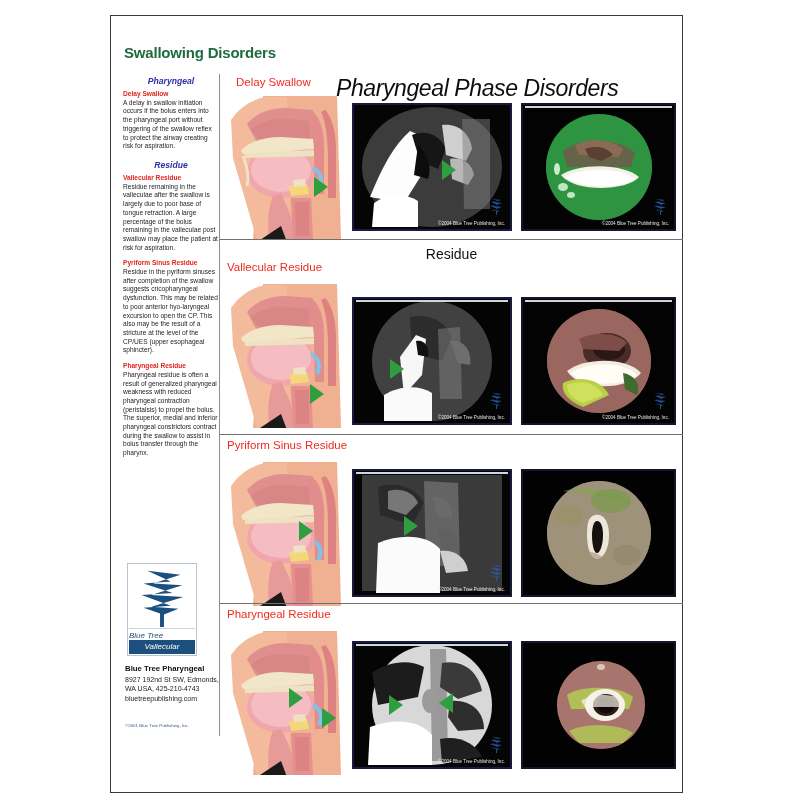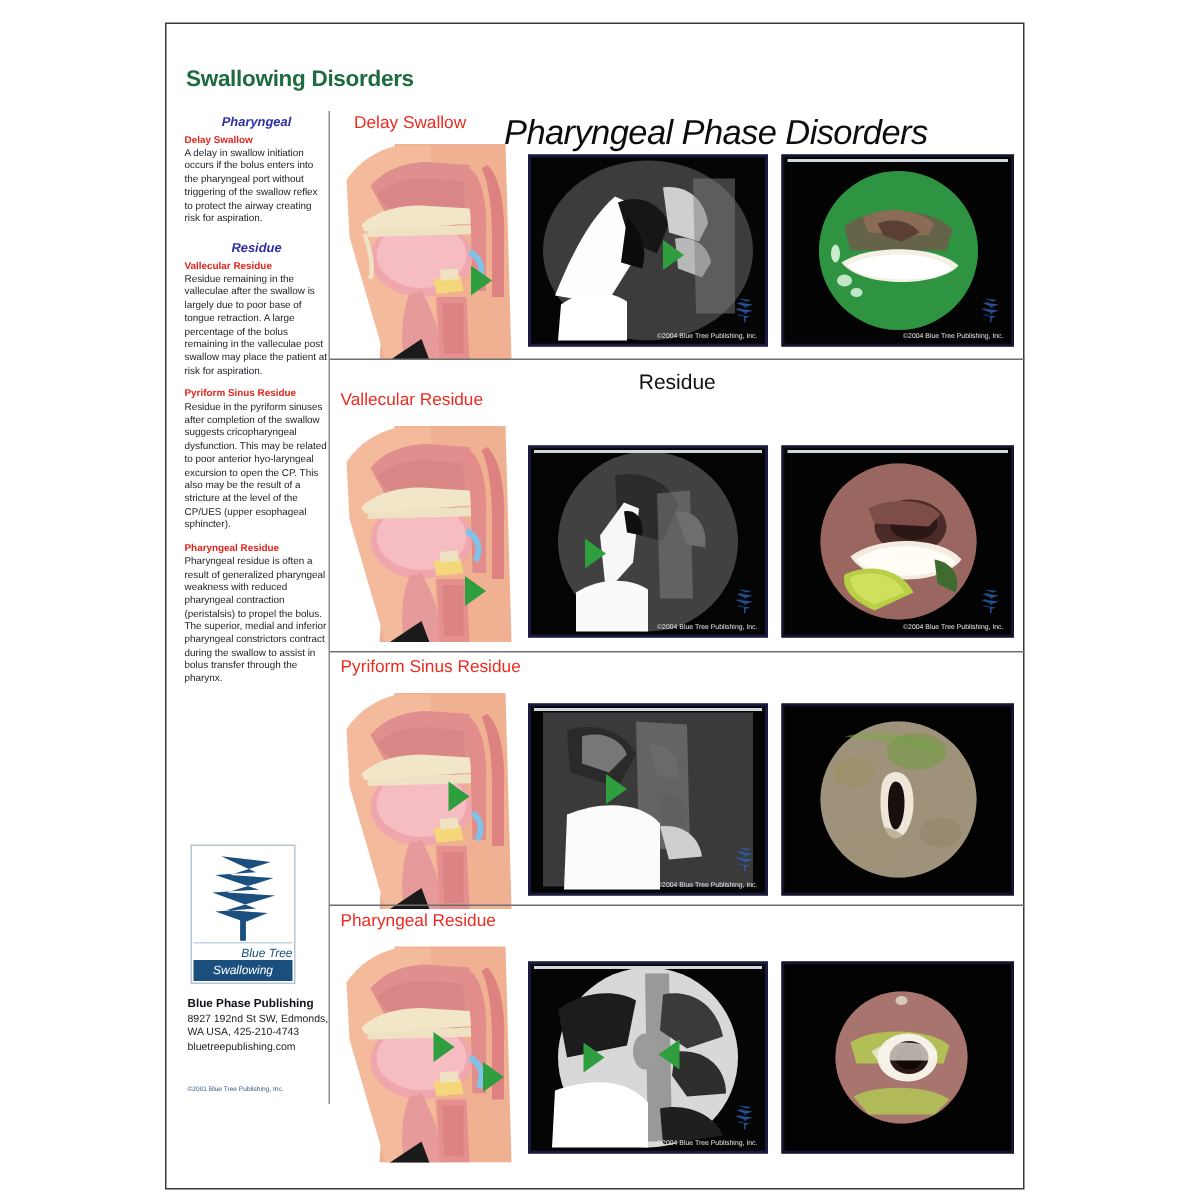--- a/index.html
+++ b/index.html
@@ -44,21 +44,21 @@
     background:#8d8d8d;
   }
   
   .logobox{
     position:absolute;left:16px;top:547px;width:70px;height:93px;
     border:1px solid #b9c4d2;box-sizing:border-box;background:#fff;
   }
   .logobox .tree{position:absolute;left:0;top:0;width:100%;height:66px;}
   .logobox .bt{
     position:absolute;left:1px;top:64px;width:calc(100% - 2px);height:13px;
-    font-size:8px;font-style:italic;color:#1b4f7e;text-align:right;
+    font-size:8px;font-style:italic;color:#1b4f7e;text-align:left;
     line-height:13px;border-top:1px solid #c9d3de;
   }
   .logobox .pub{
     position:absolute;left:1px;bottom:1px;width:calc(100% - 2px);height:14px;
     background:#1b4f7e;color:#fff;font-size:8px;font-style:italic;
     text-align:center;line-height:14px;
   }
   .pubname{position:absolute;left:14px;top:648px;font-size:7.8px;font-weight:bold;color:#101018;}
   .pubaddr{position:absolute;left:14px;top:659px;width:96px;font-size:7px;color:#23232b;line-height:1.34;}
   .pubcopy{position:absolute;left:14px;top:707px;font-size:4.4px;color:#3b5a86;}
@@ -108,23 +108,23 @@
 
     <div class="sub">Pharyngeal Residue</div>
     <p class="body">Pharyngeal residue is often a result of generalized pharyngeal weakness with reduced pharyngeal contraction (peristalsis) to propel the bolus. The superior, medial and inferior pharyngeal constrictors contract during the swallow to assist in bolus transfer through the pharynx.</p>
   </div>
 
   <div class="logobox">
     <svg class="tree" viewBox="0 0 70 66" preserveAspectRatio="xMidYMid meet">
       <path d="M20 6 L54 10 L26 19 L56 21 L24 31 L57 33 L24 43 L52 45 L37 51 L37 64 L33 64 L33 50 L16 44 L44 42 L14 31 L46 29 L16 19 L44 17 Z" fill="#1b4f7e"></path>
     </svg>
     <div class="bt">Blue Tree</div>
-    <div class="pub">Swallowing</div>
-  </div>
-  <div class="pubname">Blue Phase Publishing</div>
+    <div class="pub">Vallecular</div>
+  </div>
+  <div class="pubname">Blue Tree Pharyngeal</div>
   <div class="pubaddr">8927 192nd St SW, Edmonds, WA  USA, 425-210-4743   bluetreepublishing.com</div>
   <div class="pubcopy">©2001 Blue Tree Publishing, Inc.</div>
 
   <div class="rowlabel" style="left:125px;top:60px;">Delay Swallow</div>
 
   <div class="anat" style="left:118px;top:78px;width:116px;height:146px;">
     <svg viewBox="0 0 116 146" width="116" height="146">
       <path d="M34 2 L108 2 L112 146 L24 146 Z" fill="#f0b193"></path>
       <path d="M2 26 C10 14 22 6 36 3 L58 3 L62 146 L28 146 L18 112 L4 64 Z" fill="#f3bb9c"></path>
       <path d="M18 30 C26 20 40 14 56 14 L84 16 L86 54 L60 60 L30 52 Z" fill="#e08f8f"></path>

